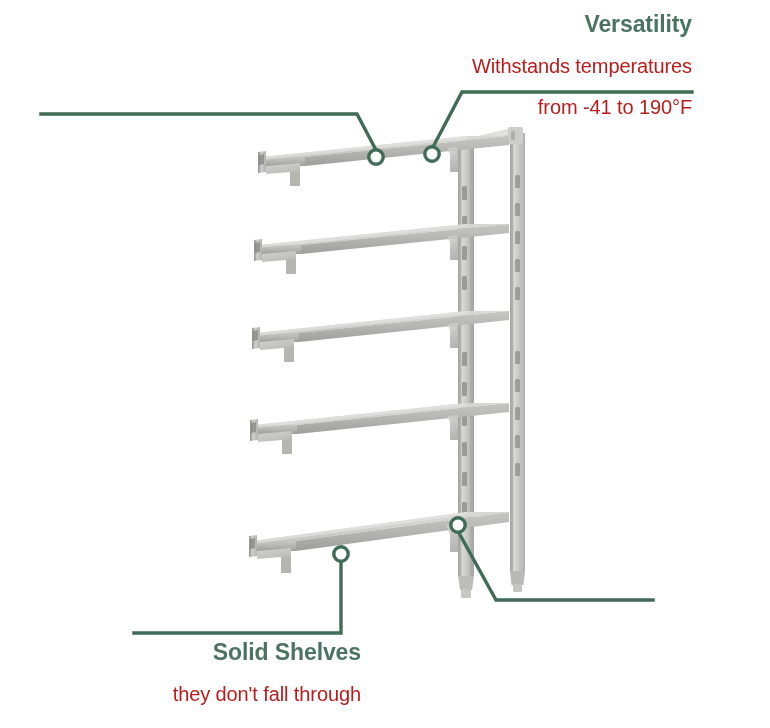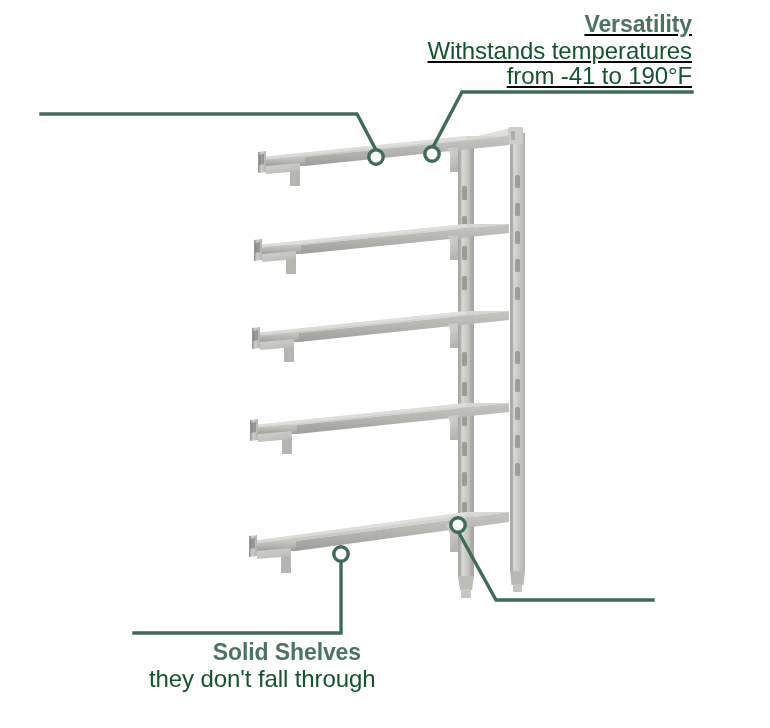--- a/index.html
+++ b/index.html
@@ -25,40 +25,41 @@
   }
   .callout .c-title {
     color: #4a7360;
     font-weight: bold;
     font-size: 23px;
     line-height: 28px;
     letter-spacing: -0.1px;
     white-space: nowrap;
   }
   .callout .c-body {
-    color: #14532d;
-    font-size: 24px;
+    color: #b91c1c;
+    font-size: 20px;
     line-height: 25px;
     letter-spacing: -0.1px;
     white-space: nowrap;
+    margin-top: 16px;
   }
   .callout .c-title sup {
     font-size: 11px;
     vertical-align: top;
     position: relative;
     top: 2px;
     letter-spacing: 0;
   }
 
   .align-left  { text-align: left; }
   .align-right { text-align: right; }
 
   
   #callout-capacity      { left: 42px;  top: 58px;  }
-  #callout-versatility   { left: 360px; top: 10px;  width: 332px; text-decoration: underline; }
+  #callout-versatility   { left: 360px; top: 10px;  width: 332px; }
   #callout-solid-shelves { left: 149px; top: 638px; width: 212px; }
   #callout-camguard      { left: 413px; top: 605px; width: 240px; }
 
   
   #art, #leaders {
     position: absolute;
     left: 0;
     top: 0;
     width: 770px;
     height: 728px;

